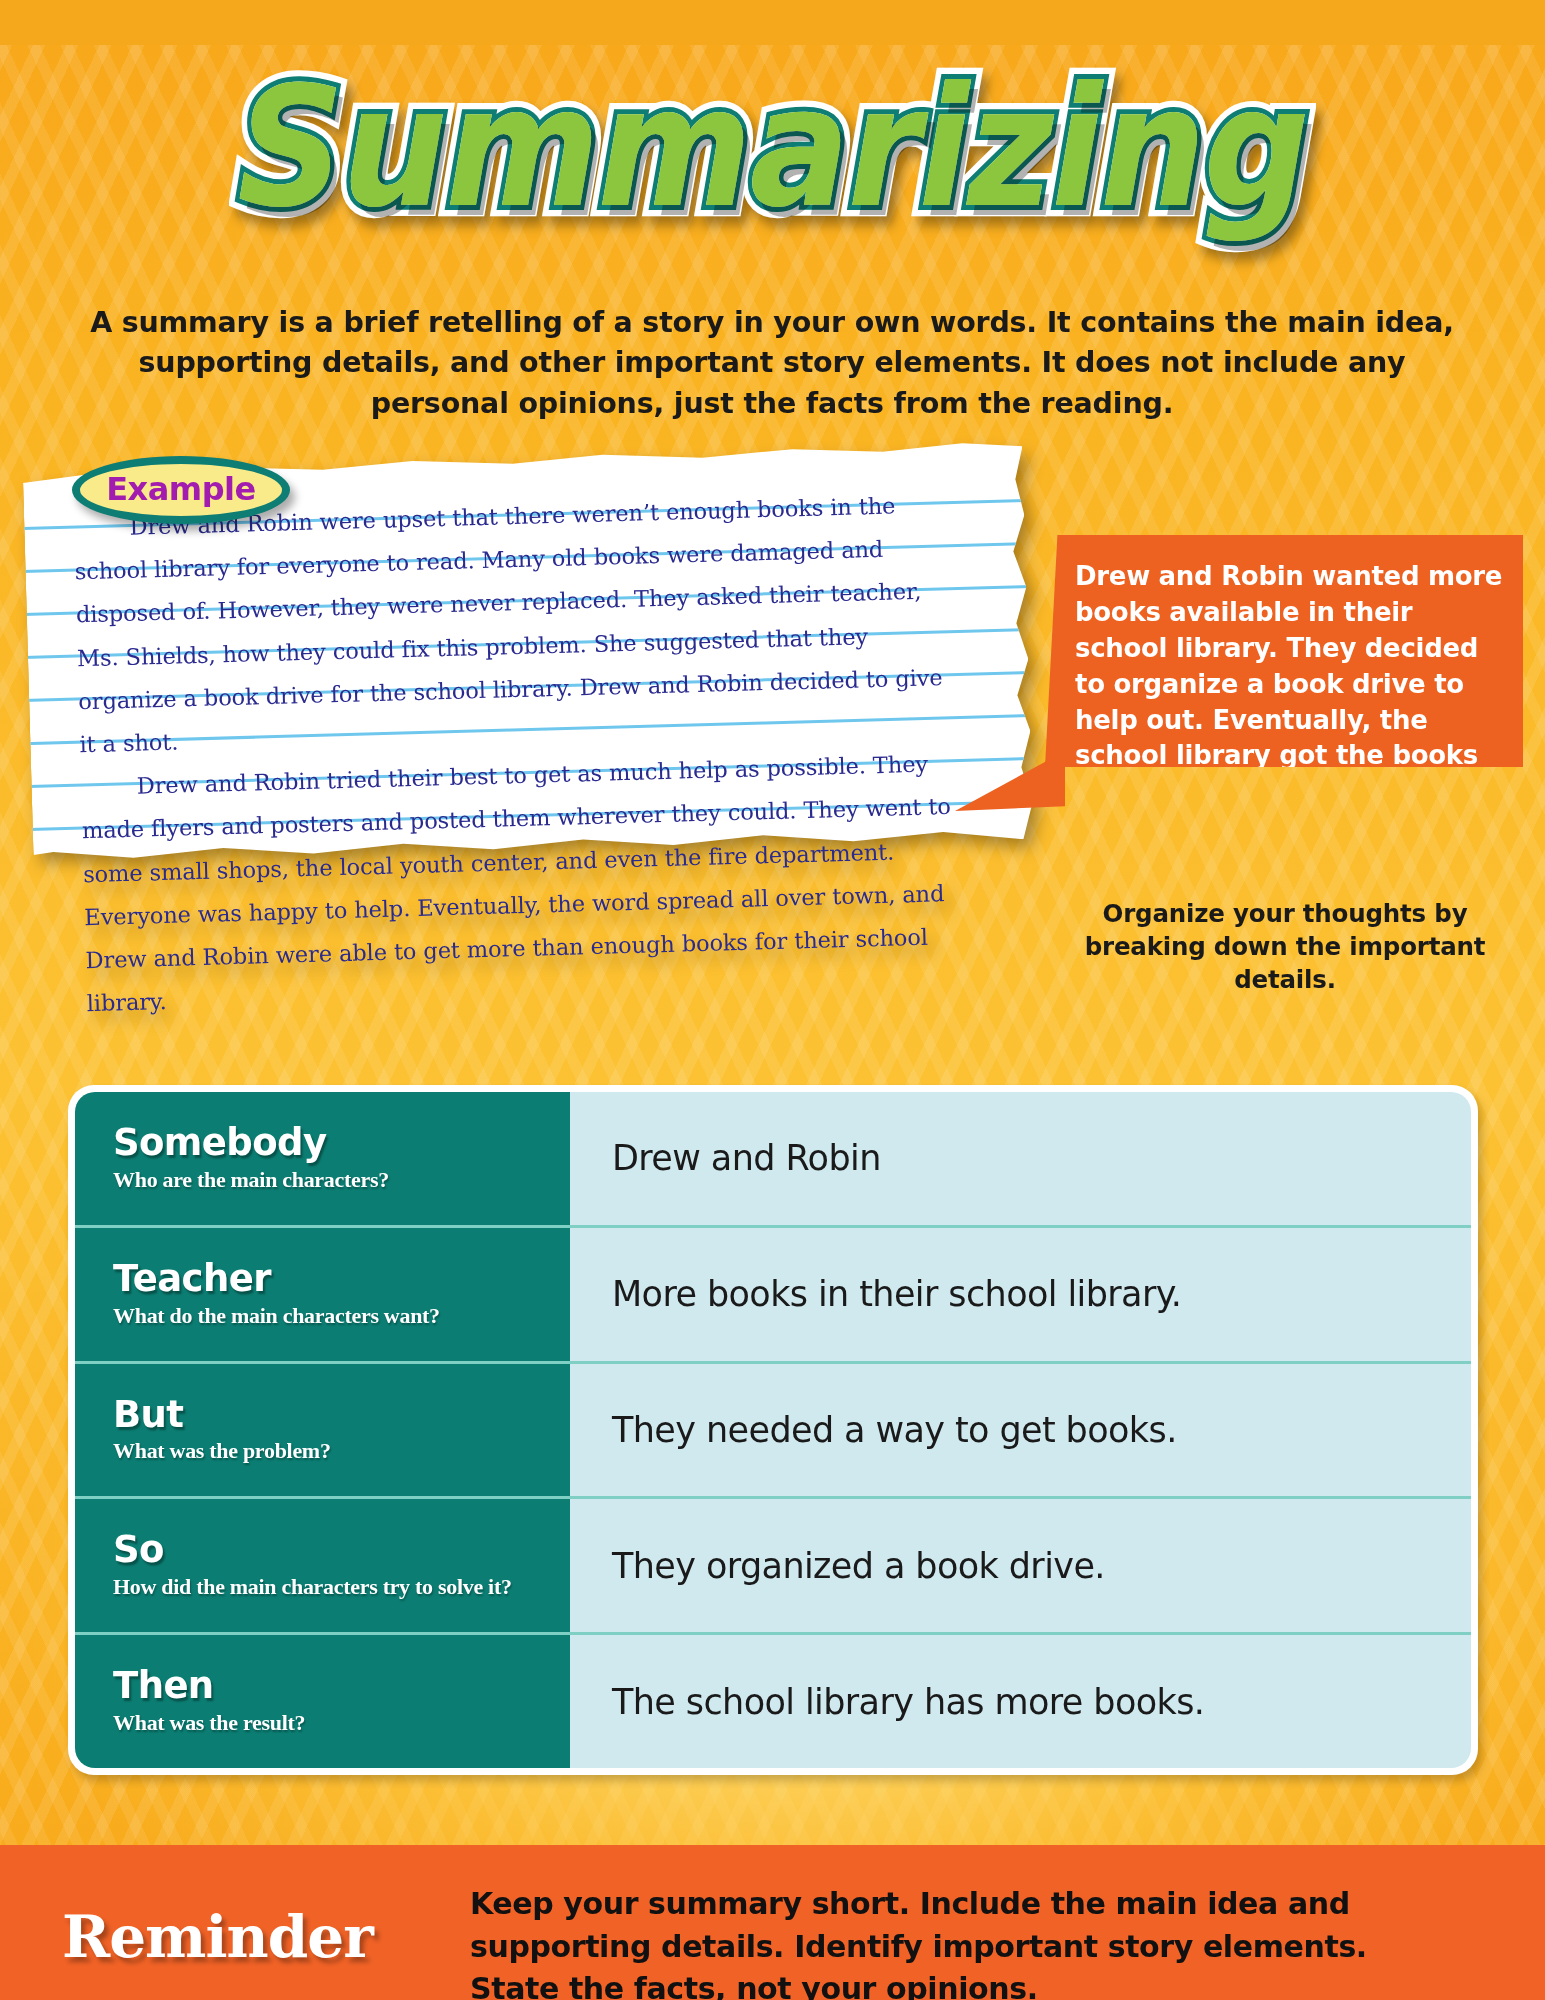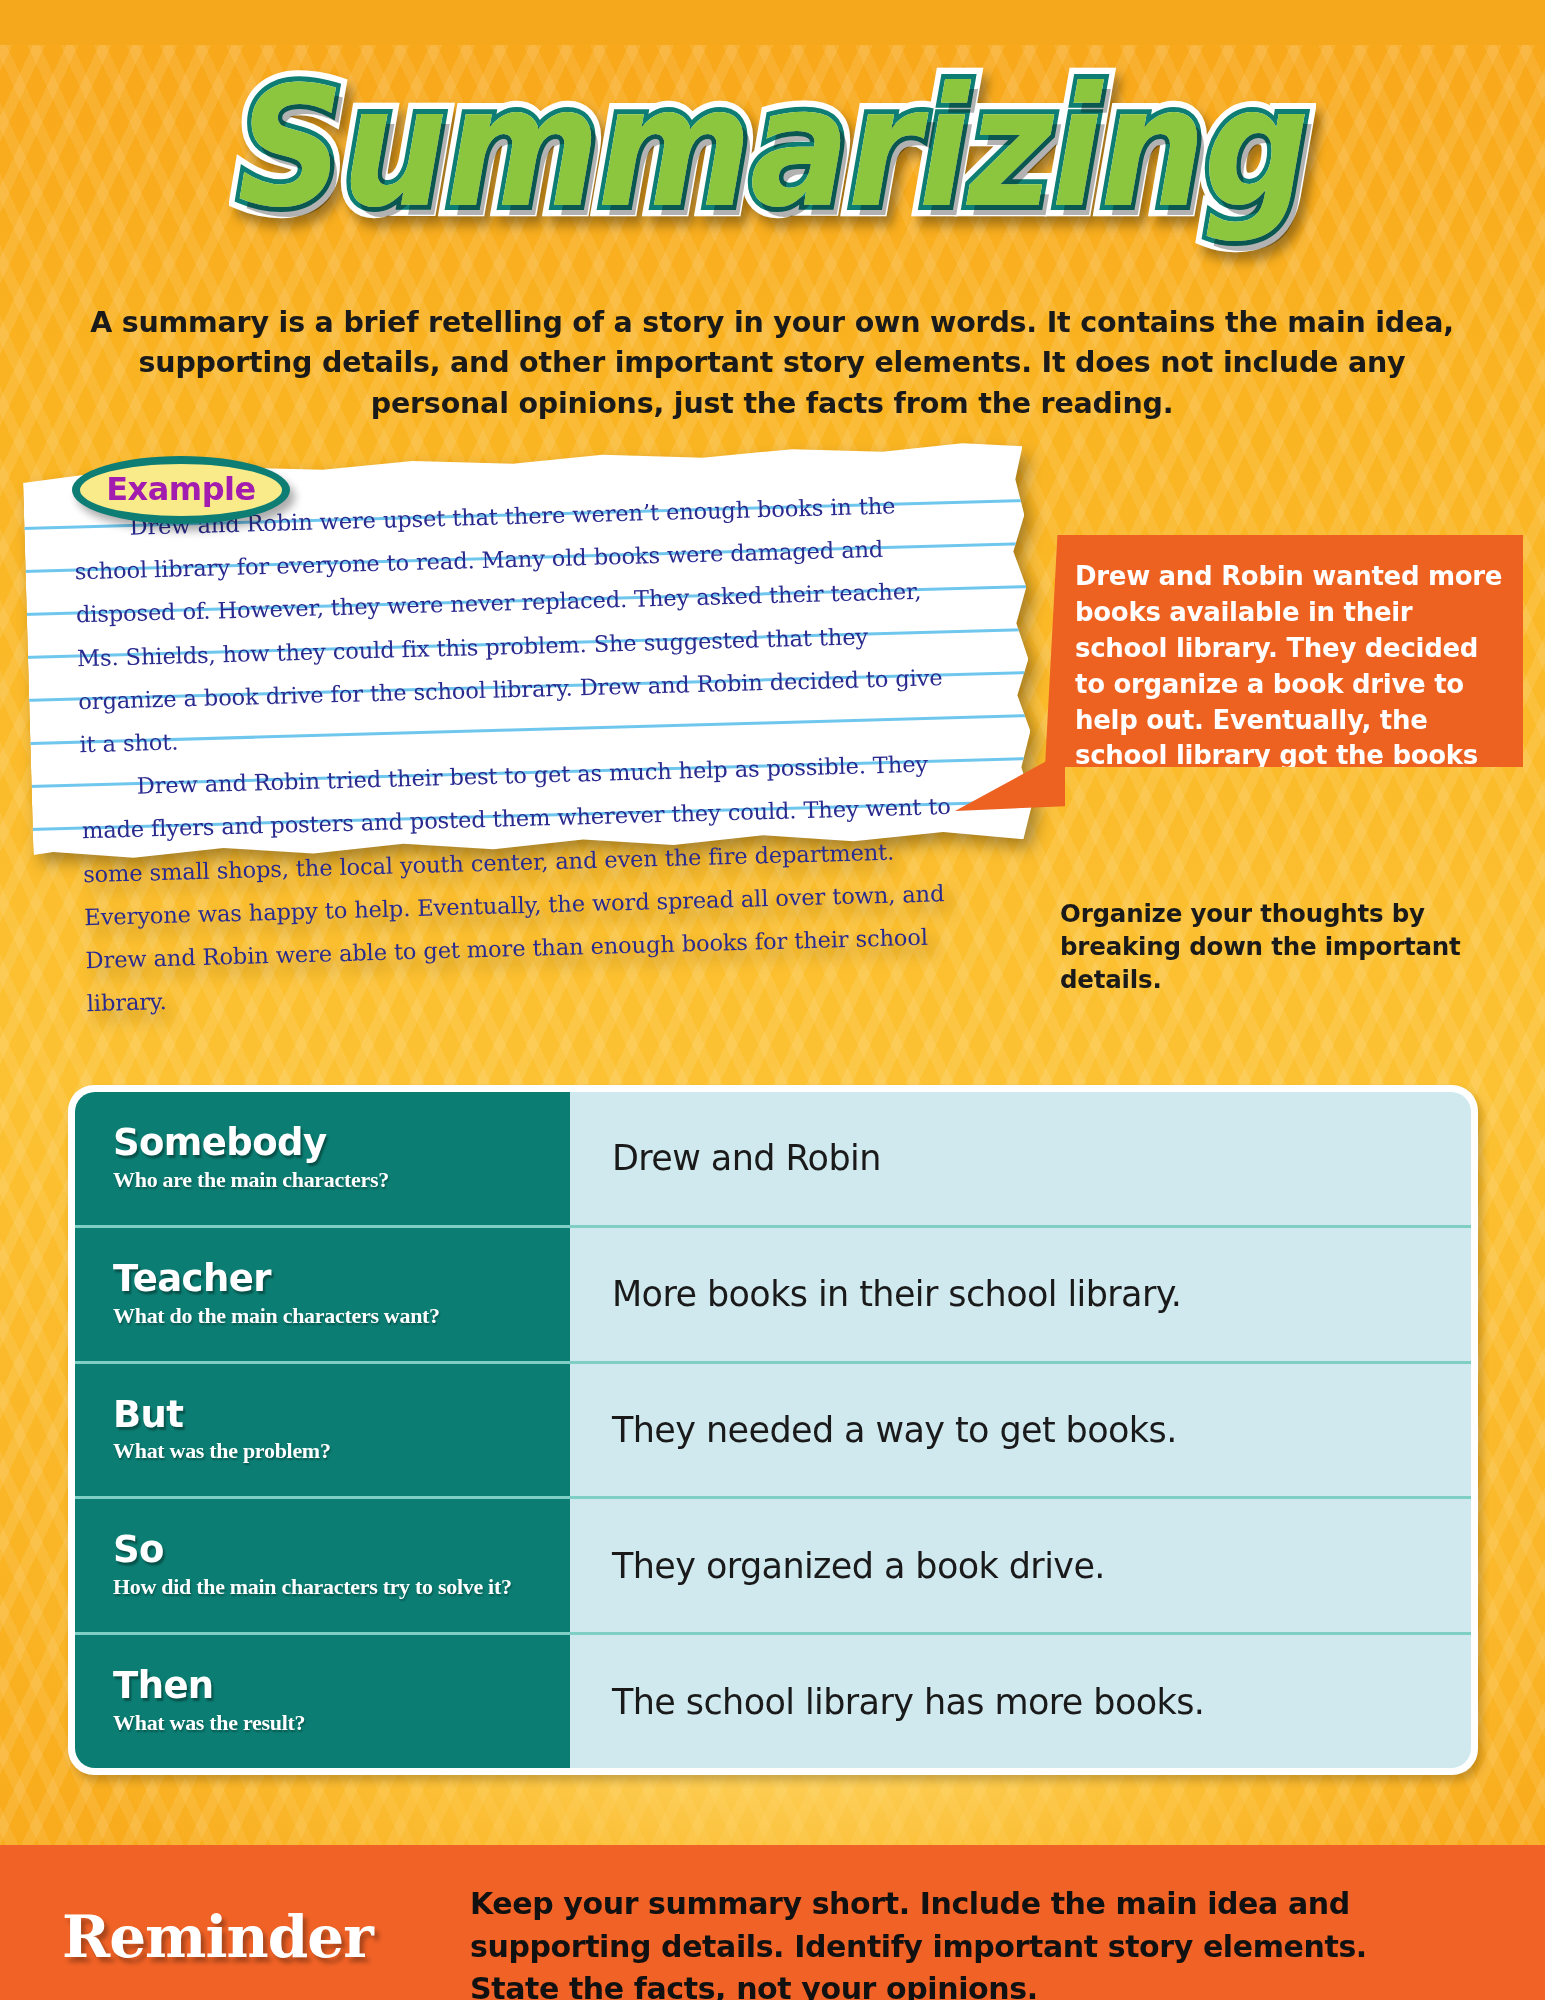--- a/index.html
+++ b/index.html
@@ -173,20 +173,21 @@
     background: #ED6121;
     z-index: 29;
     clip-path: polygon(100% 0%, 100% 92%, 0% 100%);
     filter: drop-shadow(2px 3px 3px rgba(0,0,0,0.18));
   }
 
   
   .organize {
     position: absolute;
     top: 852px; left: 1060px; width: 450px;
+    text-align: center;
     font-family: "DejaVu Sans", sans-serif;
     font-size: 24.5px;
     font-weight: 700;
     color: #1A1A1A;
     line-height: 1.35;
     letter-spacing: -0.2px;
   }
 
   
   .table {

